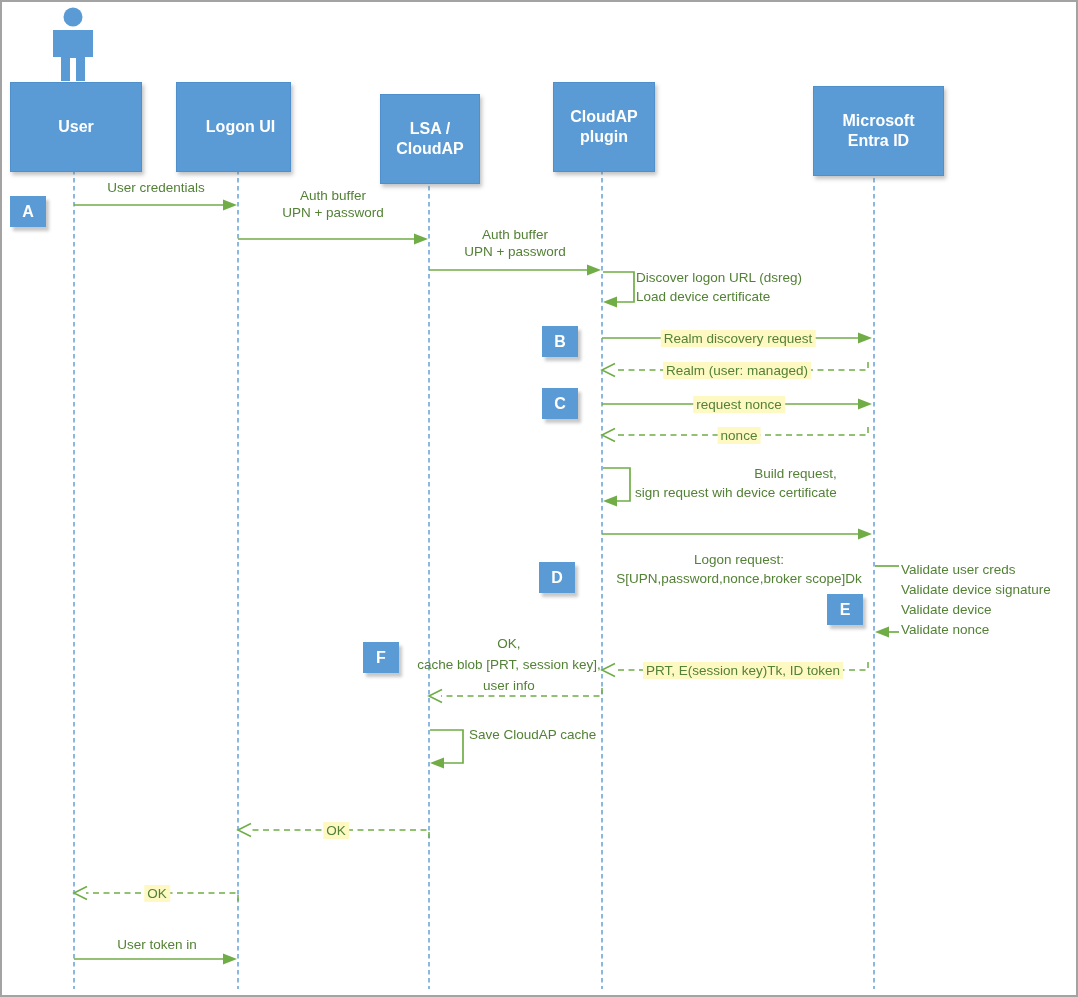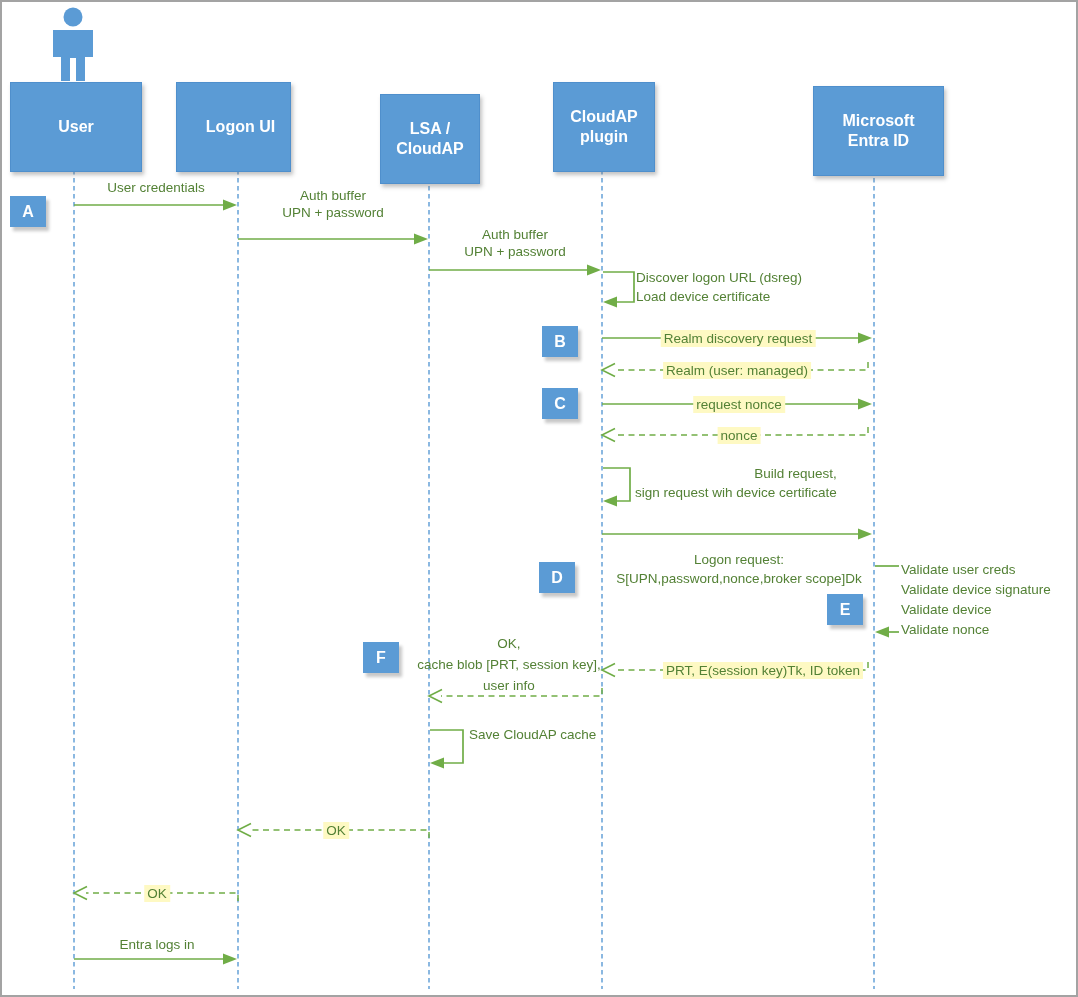--- a/index.html
+++ b/index.html
@@ -141,19 +141,19 @@
 sign request wih device certificate</div>
   <div class="msg ctr" style="left:737px;top:548px;line-height:19px;">Logon request:
 S[UPN,password,nonce,broker scope]Dk</div>
   <div class="msg lft" style="left:899px;top:558px;line-height:20px;">Validate user creds
 Validate device signature
 Validate device
 Validate nonce</div>
   <div class="msg ctr" style="left:507px;top:631px;line-height:21px;">OK,
 cache blob [PRT, session key],
 user info</div>
-  <div class="msg ctr onln" style="left:761px;top:660px;">PRT, E(session key)Tk, ID token</div>
+  <div class="msg ctr onln" style="left:741px;top:660px;">PRT, E(session key)Tk, ID token</div>
   <div class="msg lft" style="left:467px;top:724px;">Save CloudAP cache</div>
   <div class="msg ctr onln" style="left:334px;top:820px;">OK</div>
   <div class="msg ctr onln" style="left:155px;top:883px;">OK</div>
-  <div class="msg ctr" style="left:155px;top:934px;">Entra logs in</div>
+  <div class="msg ctr" style="left:155px;top:934px;">User token in</div>
 
 </div>
 
 </body></html>

